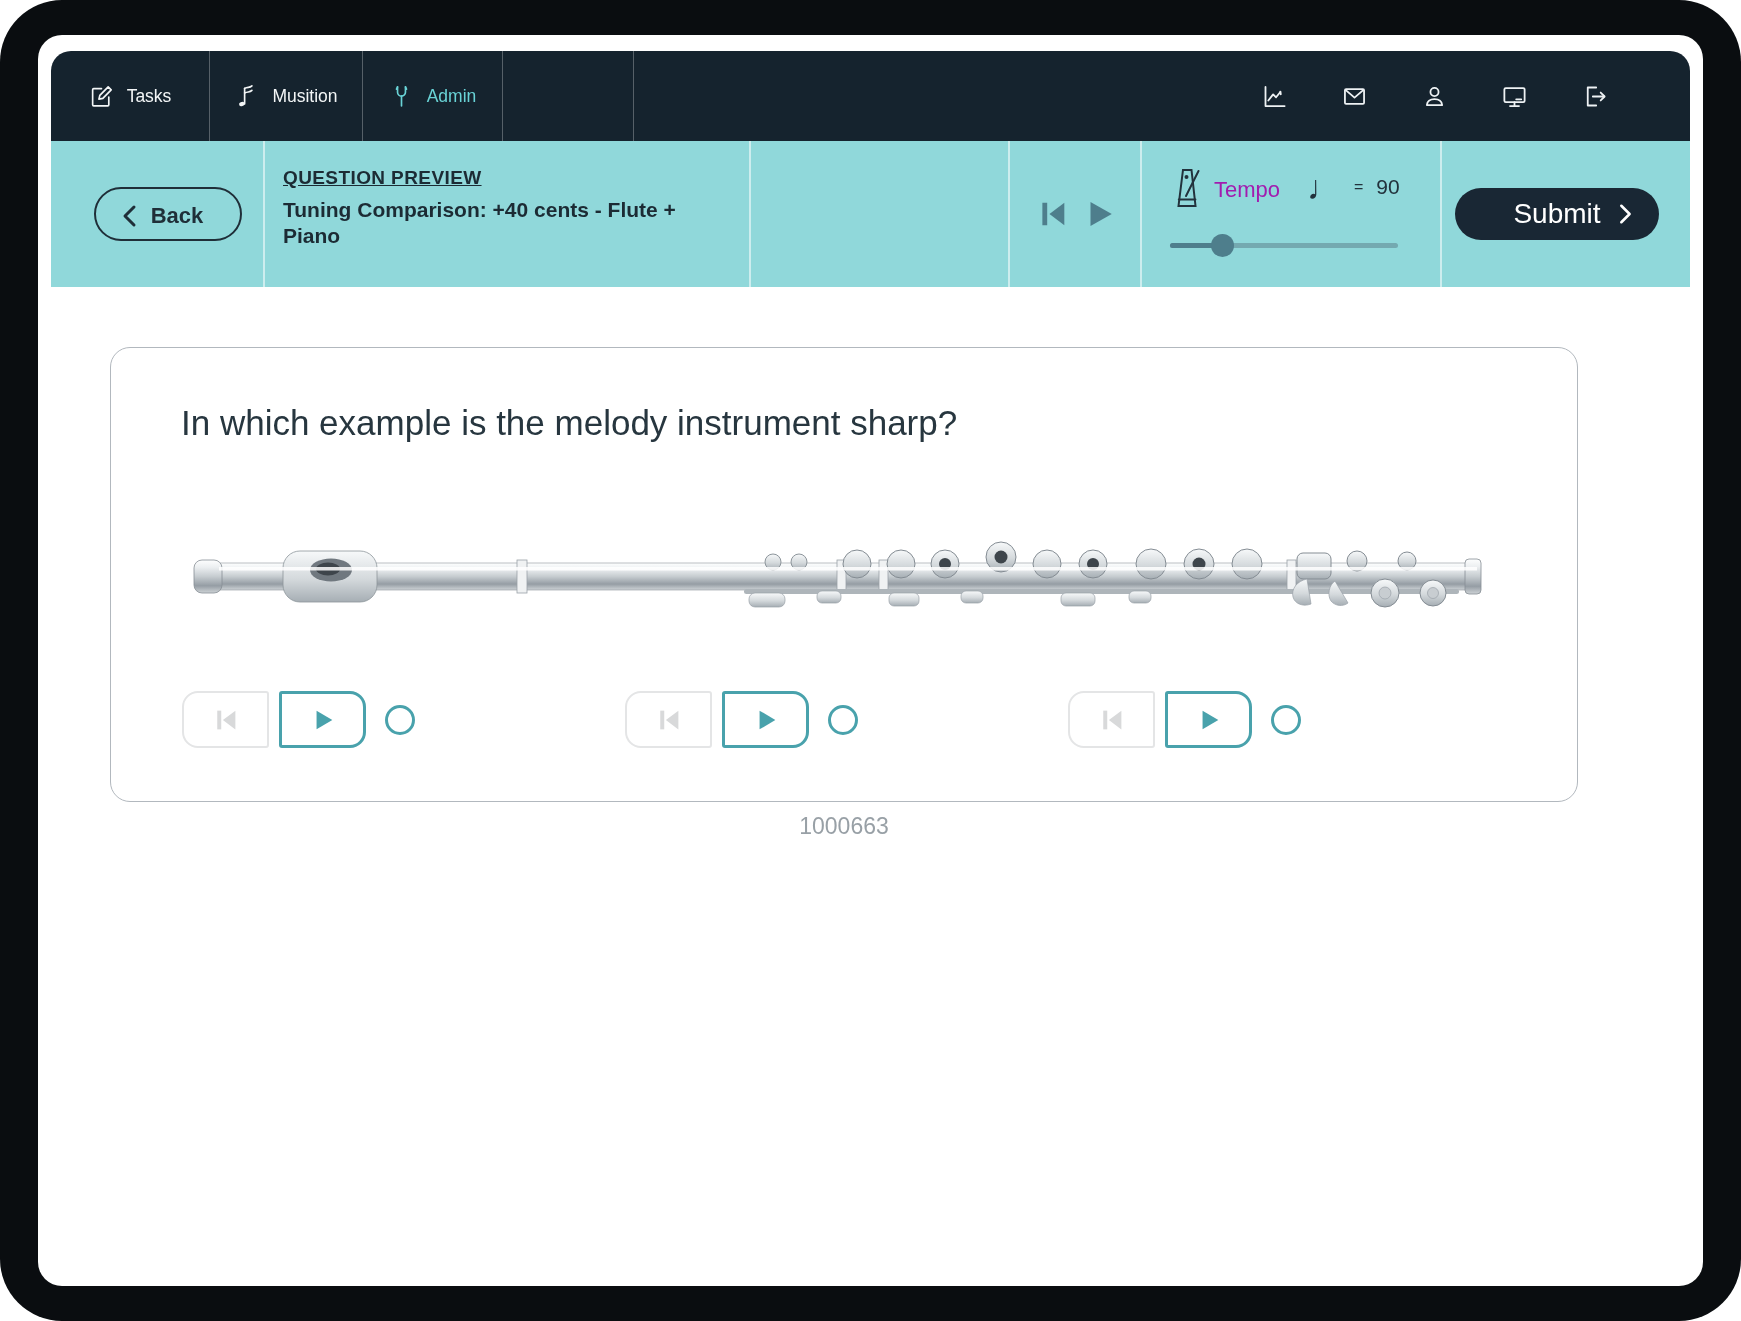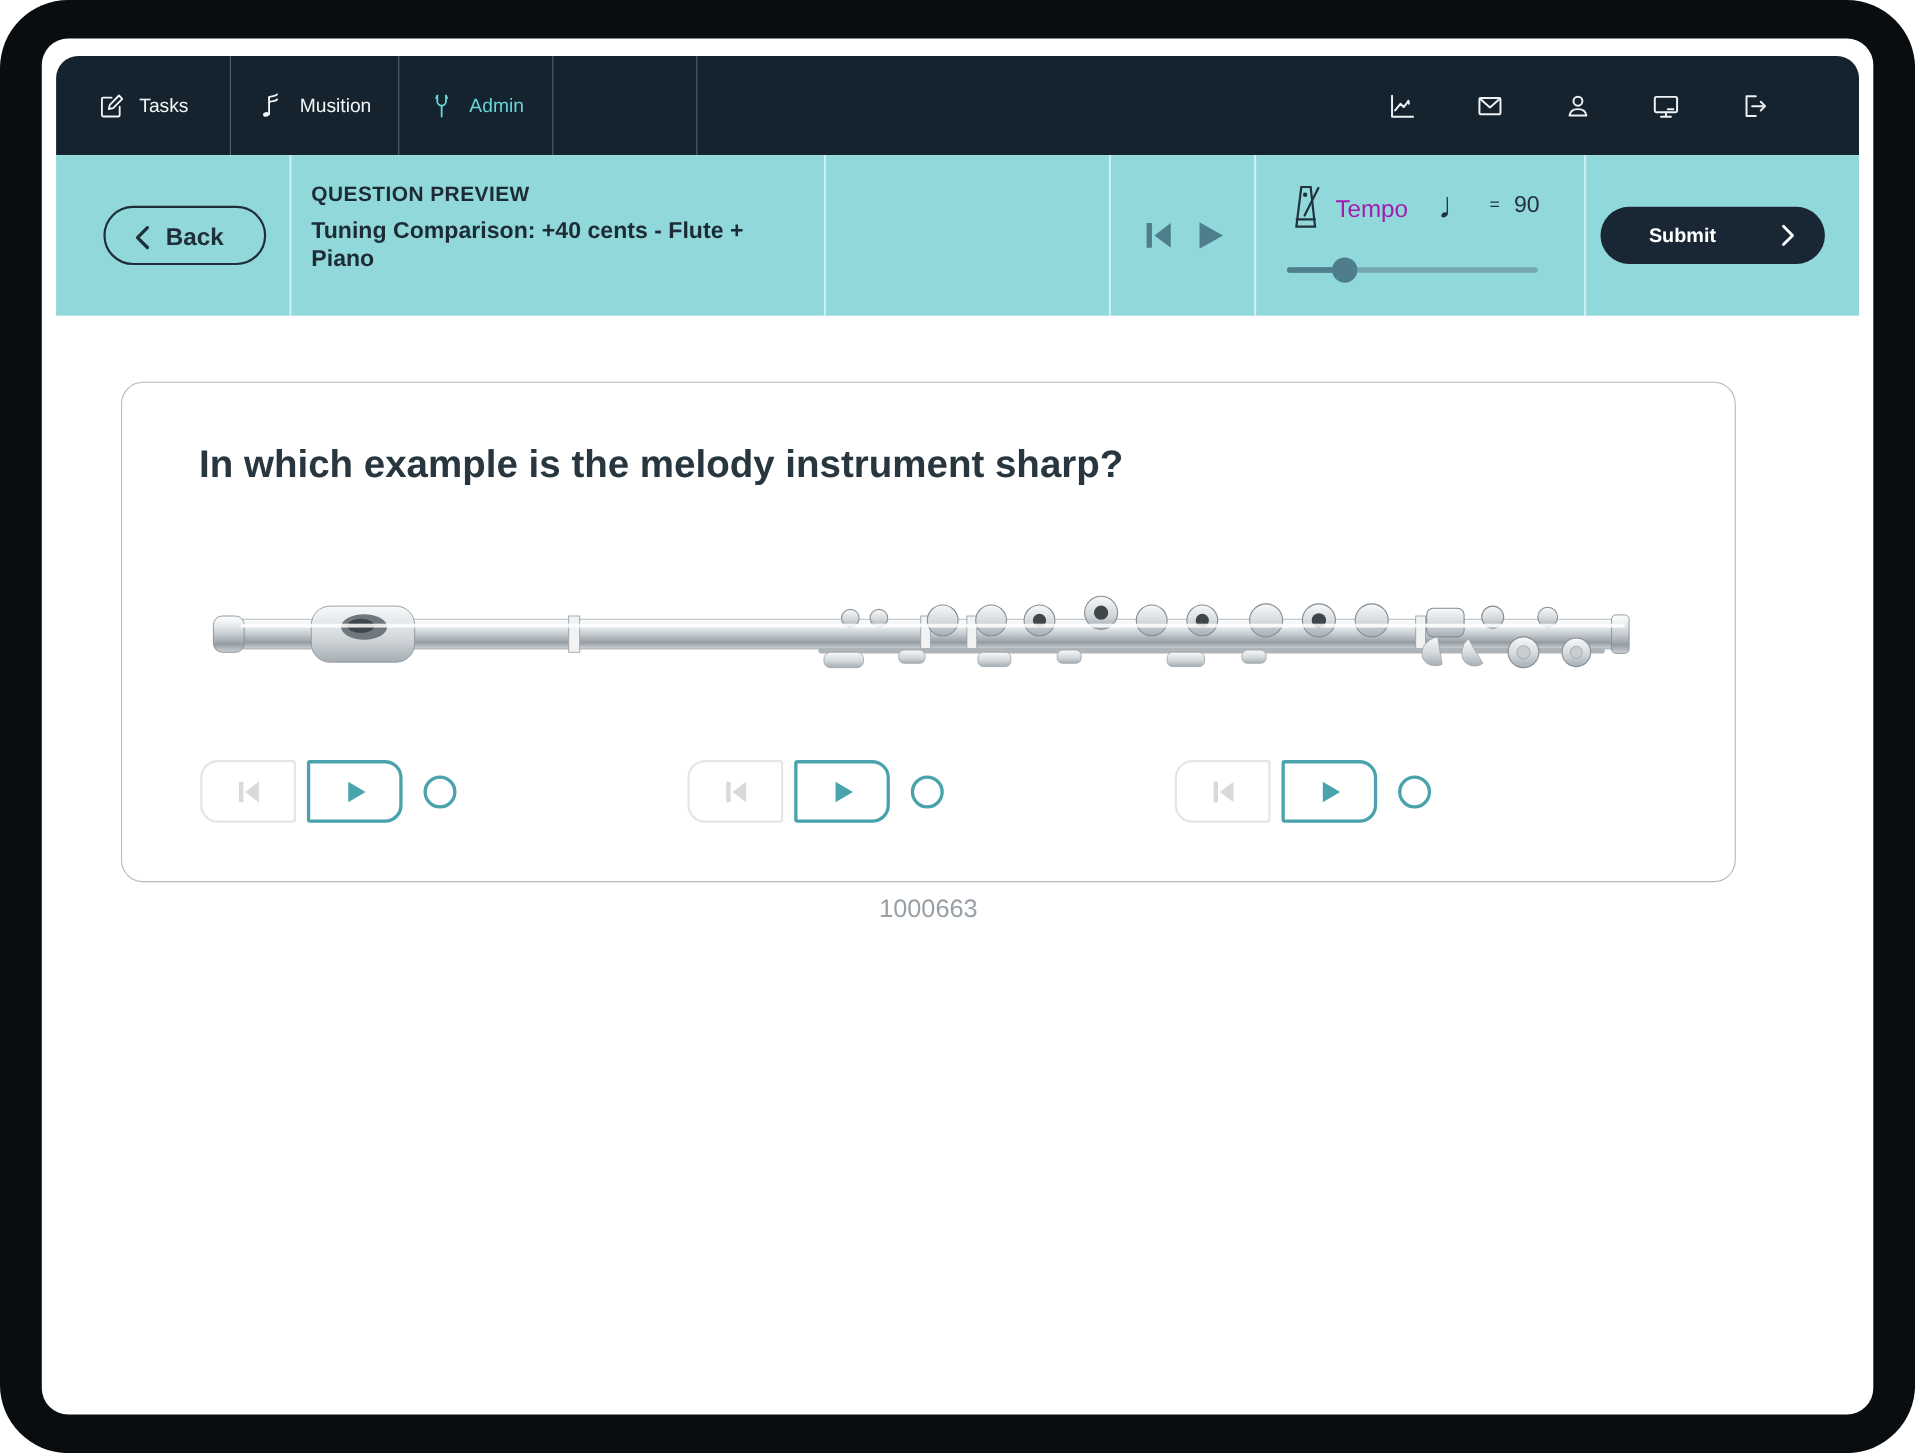--- a/index.html
+++ b/index.html
@@ -17,42 +17,42 @@
   .nav-right{margin-left:auto;display:flex;align-items:center;gap:53px;padding-right:82px;}
   .nav-right svg{width:27px;height:27px;stroke:#eef2f4;fill:none;stroke-width:1.6;stroke-linecap:round;stroke-linejoin:round;cursor:pointer;}
 
   
   .toolbar{position:absolute;left:13px;top:106px;width:1639px;height:146px;background:#90d8da;}
   .tdiv{position:absolute;top:0;bottom:0;width:1.5px;background:rgba(255,255,255,.55);}
   .back-btn{position:absolute;left:43px;top:46px;width:148px;height:54px;box-sizing:border-box;border:2.5px solid #1f2e38;border-radius:28px;background:transparent;display:flex;align-items:center;padding:4px 26px 0 24px;cursor:pointer;}
   .back-btn svg{width:20px;height:24px;stroke:#1f2e38;stroke-width:3;fill:none;stroke-linecap:round;stroke-linejoin:round;}
   .back-label{flex:1;text-align:center;font-size:22px;font-weight:bold;color:#1f2e38;}
   .preview-block{position:absolute;left:232px;top:26px;width:395px;color:#1c2b34;}
-  .preview-title{font-size:19px;font-weight:bold;letter-spacing:.4px;}
+  .preview-title{font-size:19px;font-weight:bold;letter-spacing:.4px;text-decoration:underline;}
   .preview-sub{margin-top:8px;font-size:21px;font-weight:bold;line-height:1.22;}
   .transport{position:absolute;left:985px;top:56px;display:flex;gap:12px;}
   .transport svg{width:34px;height:34px;fill:#4e7e8c;cursor:pointer;}
   .metronome-icon{position:absolute;left:1120px;top:25px;width:32px;height:46px;}
   .metronome-icon svg{width:32px;height:46px;stroke:#22323c;fill:none;stroke-width:2;stroke-linecap:round;}
   .tempo-label{position:absolute;left:1163px;top:36px;font-size:22px;color:#a21caf;}
   .tempo-note{position:absolute;left:1256px;top:24px;height:44px;display:flex;align-items:center;gap:13px;color:#22323c;}
   .tempo-note .glyph{font-size:34px;line-height:1;}
   .tempo-note .eq{font-size:16px;}
   .tempo-note .val{font-size:21px;}
   .slider{position:absolute;left:1119px;top:92px;width:228px;height:24px;cursor:pointer;}
   .slider .track{position:absolute;left:0;right:0;top:10px;height:5px;border-radius:3px;background:#74a9b0;}
   .slider .fill{position:absolute;left:0;top:10px;height:5px;border-radius:3px;background:#4e7e8c;}
   .slider .thumb{position:absolute;top:1px;width:23px;height:23px;border-radius:50%;background:#4e7e8c;}
   .submit-btn{position:absolute;left:1404px;top:47px;width:204px;height:52px;border-radius:27px;background:#192734;display:flex;align-items:center;padding:0 24px 0 44px;box-sizing:border-box;cursor:pointer;}
-  .submit-label{flex:1;color:#ffffff;font-size:18px;font-weight:bold;}
+  .submit-label{flex:1;color:#ffffff;font-size:28px;font-weight:normal;text-align:center;}
   .submit-btn svg{width:20px;height:22px;stroke:#ffffff;stroke-width:2.8;fill:none;stroke-linecap:round;stroke-linejoin:round;}
 
   
   .card{position:absolute;left:72px;top:312px;width:1468px;height:455px;box-sizing:border-box;border:1.5px solid #b2b8be;border-radius:20px;background:#ffffff;}
-  .question{position:absolute;left:70px;top:55px;font-size:35px;color:#27363f;font-weight:bold;}
+  .question{position:absolute;left:70px;top:55px;font-size:35px;color:#27363f;}
   .flute{position:absolute;left:78px;top:183px;width:1318px;height:92px;}
   .options{position:absolute;left:0;top:343px;width:100%;}
   .option{position:absolute;display:flex;align-items:center;}
   .option.o1{left:71px;} .option.o2{left:514px;} .option.o3{left:957px;}
   .opt-btn{width:87px;height:57px;box-sizing:border-box;background:#ffffff;display:flex;align-items:center;justify-content:center;cursor:pointer;}
   .opt-rewind{border:2px solid #e4e5e6;border-radius:16px 3px 3px 16px;margin-right:10px;}
   .opt-rewind svg{width:30px;height:30px;fill:#d8d9da;}
   .opt-play{border:3px solid #49a2ac;border-radius:3px 16px 16px 3px;margin-right:19px;}
   .opt-play svg{width:28px;height:28px;fill:#49a2ac;}
   .opt-radio{width:30px;height:30px;box-sizing:border-box;border:3.5px solid #49a2ac;border-radius:50%;background:#fff;cursor:pointer;}

